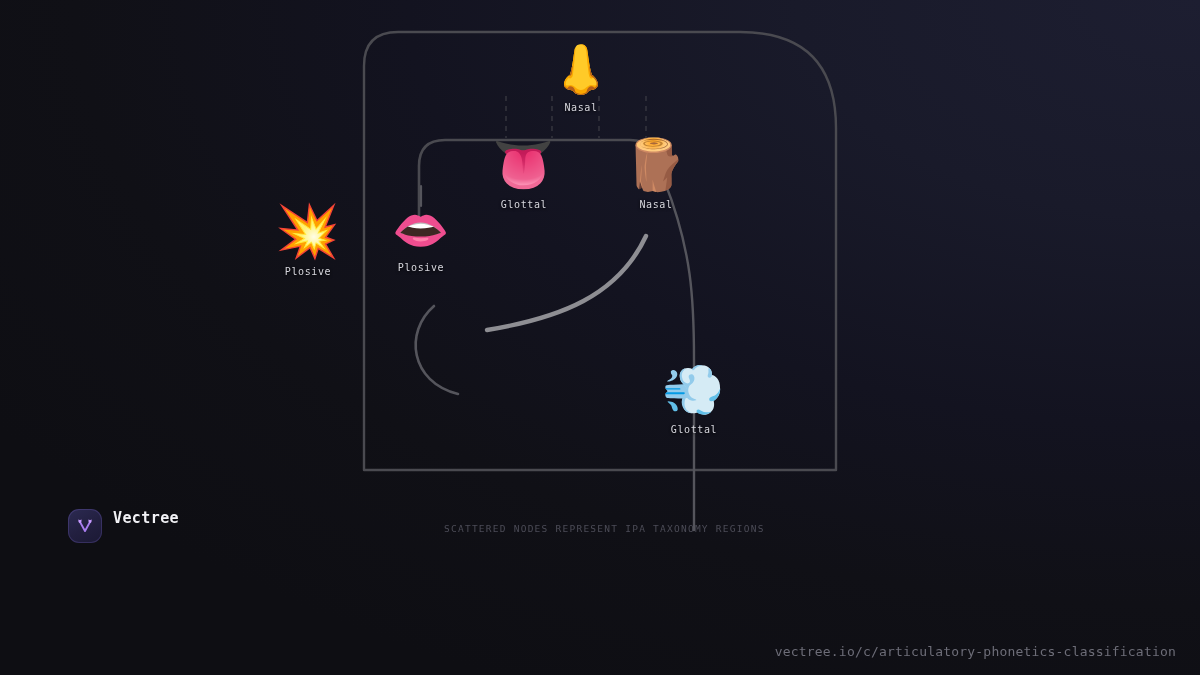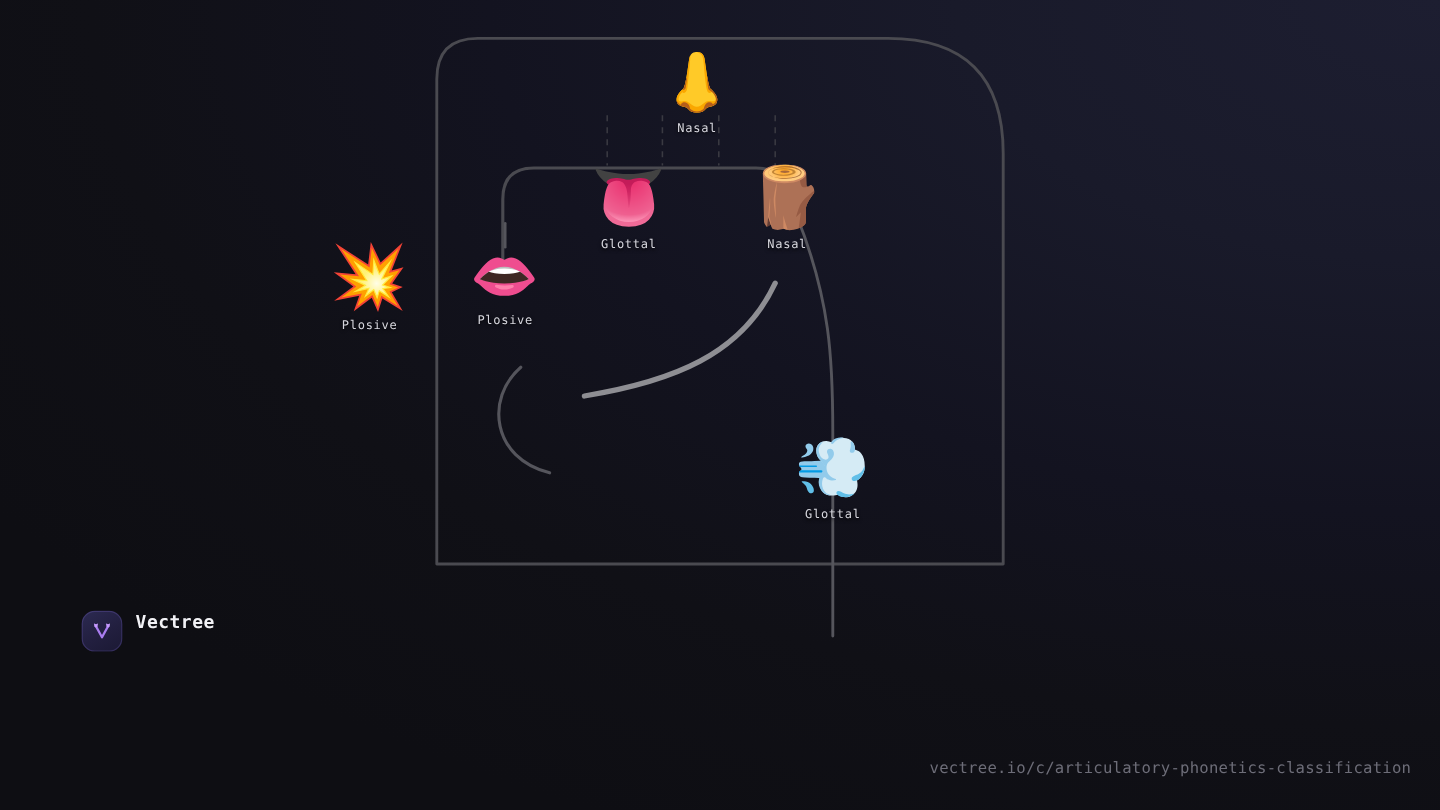--- a/index.html
+++ b/index.html
@@ -101,21 +101,21 @@
     font-size: 31px;
     font-weight: bold;
     line-height: 32px;
     letter-spacing: -0.2px;
     color: #f6f6fa;
     white-space: pre-line;
   }
   #url {
     position: absolute;
     right: 24px;
-    bottom: 27px;
+    bottom: 16px;
     font-size: 13px;
     letter-spacing: 0.2px;
     color: #6d6d78;
     white-space: nowrap;
   }
 </style>
 </head>
 <body>
 
 <div id="root">
@@ -184,19 +184,20 @@
           <path d="M6.5 7.5 L12 17.5 L17.5 7.5" fill="none" stroke="#a97df0" stroke-width="2.1" stroke-linecap="round" stroke-linejoin="round"></path>
           <circle cx="6.5" cy="7.1" r="1.6" fill="#c79bff"></circle>
           <circle cx="17.5" cy="7.1" r="1.6" fill="#c79bff"></circle>
           <path d="M5.2 5.6 L6.5 7.1 M7.8 5.6 L6.5 7.1" stroke="#c79bff" stroke-width="1.1" stroke-linecap="round"></path>
           <path d="M16.2 5.6 L17.5 7.1 M18.8 5.6 L17.5 7.1" stroke="#c79bff" stroke-width="1.1" stroke-linecap="round"></path>
         </svg>
       </div>
       <span id="brand-name">Vectree</span>
     </div>
 
+    <div id="caption">SCATTERED NODES REPRESENT IPA TAXONOMY REGIONS</div>
 
 
     <div id="url">vectree.io/c/articulatory-phonetics-classification</div>
 
   </div>
 
 </div>
 
 </body></html>

